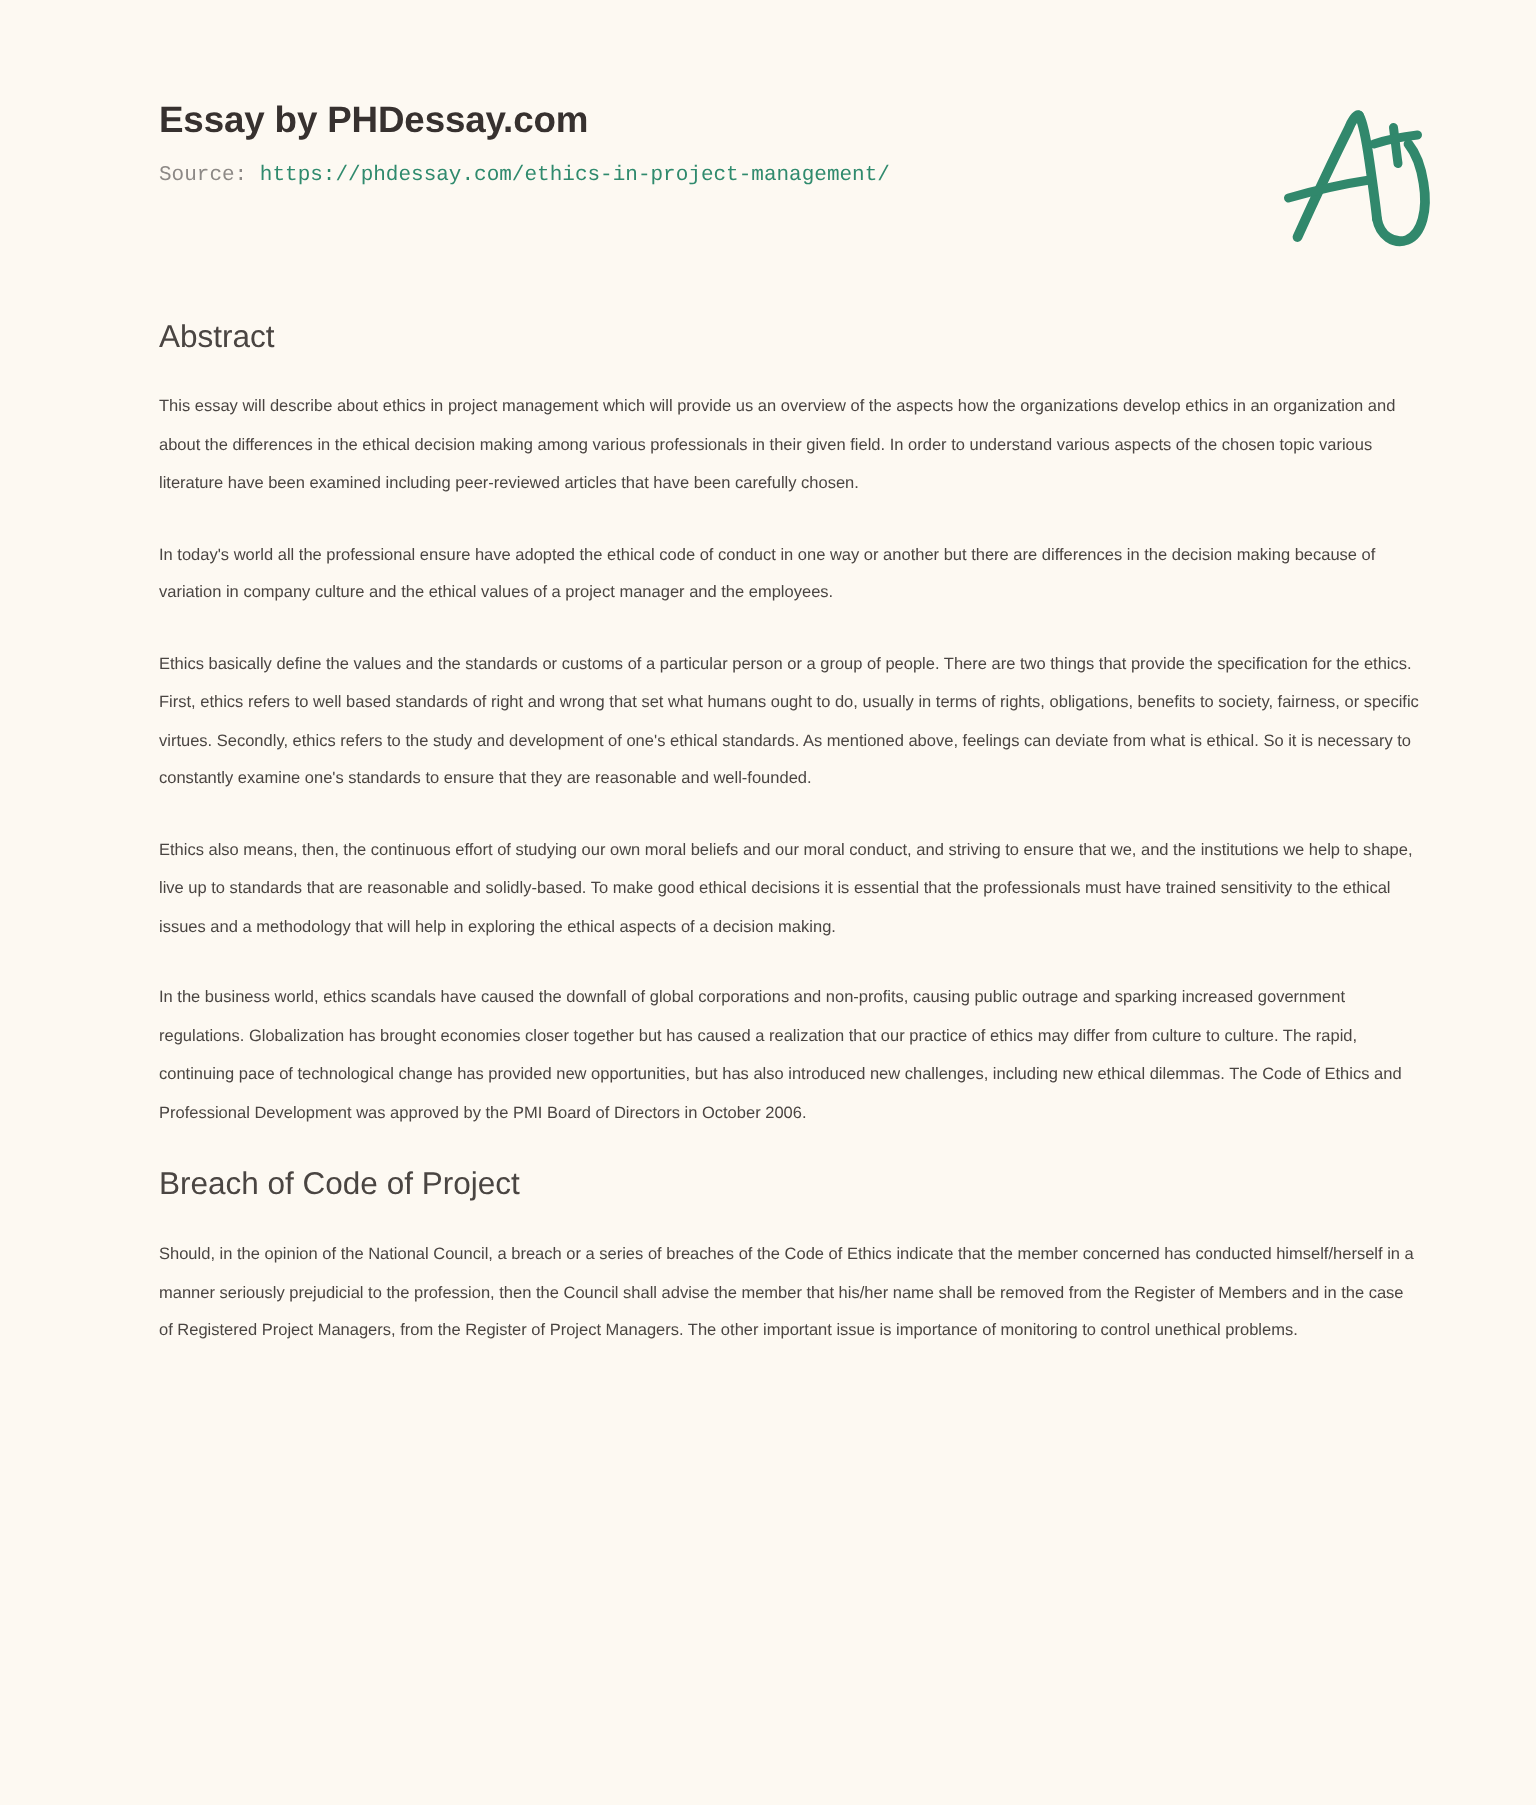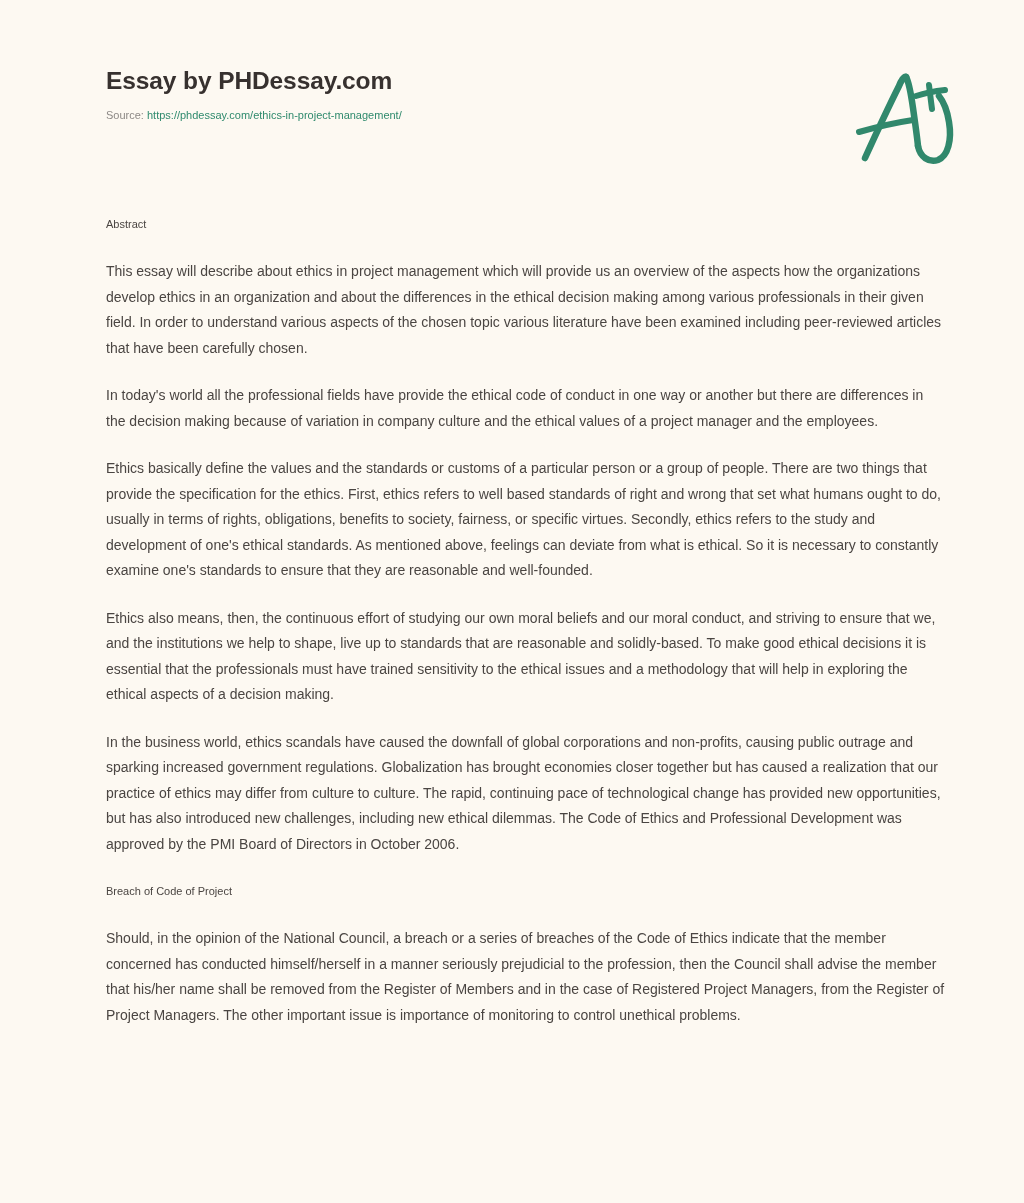--- a/index.html
+++ b/index.html
@@ -37,24 +37,25 @@
     font-weight: bold;
     color: #37312f;
     letter-spacing: -0.1px;
     line-height: 1.2;
     margin: 0;
     padding: 0;
   }
 
   .source-line {
     margin-top: 12px;
-    font-size: 11px;
+    font-size: 14px;
     line-height: 1.5;
     color: #8d8986;
     white-space: nowrap;
+    font-family: Liberation Mono, monospace;
   }
   .source-label {
     color: #8d8986;
   }
   .source-url {
     color: #2f8a6d;
     text-decoration: none;
   }
 
   
@@ -82,29 +83,29 @@
   .doc-title {
     font-size: 30px;
     font-weight: 600;
     color: #17161a;
     letter-spacing: -0.2px;
     line-height: 1.25;
     margin: 0 0 34px 0;
   }
 
   .section-heading {
-    font-size: 11px;
+    font-size: 21px;
     font-weight: 400;
     color: #4a4542;
     line-height: 25px;
     margin: 0 0 22px 0;
   }
 
   p.para {
-    font-size: 14px;
+    font-size: 11px;
     font-weight: 400;
     color: #4a4542;
     line-height: 25.5px;
     margin: 0 0 22px 0;
     text-align: left;
   }
 </style>
 </head>
 <body>
 
@@ -136,21 +137,21 @@
       </g>
     </svg>
   </div>
 
   <div class="doc">
 
     <div class="section-heading">Abstract</div>
 
     <p class="para">This essay will describe about ethics in project management which will provide us an overview of the aspects how the organizations develop ethics in an organization and about the differences in the ethical decision making among various professionals in their given field. In order to understand various aspects of the chosen topic various literature have been examined including peer-reviewed articles that have been carefully chosen.</p>
 
-    <p class="para">In today's world all the professional fields have provide the ethical code of conduct in one way or another but there are differences in the decision making because of variation in company culture and the ethical values of a project manager and the employees.</p>
+    <p class="para">In today's world all the professional ensure have adopted the ethical code of conduct in one way or another but there are differences in the decision making because of variation in company culture and the ethical values of a project manager and the employees.</p>
 
 
     <p class="para">Ethics basically define the values and the standards or customs of a particular person or a group of people. There are two things that provide the specification for the ethics. First, ethics refers to well based standards of right and wrong that set what humans ought to do, usually in terms of rights, obligations, benefits to society, fairness, or specific virtues. Secondly, ethics refers to the study and development of one's ethical standards. As mentioned above, feelings can deviate from what is ethical. So it is necessary to constantly examine one's standards to ensure that they are reasonable and well-founded.</p>
 
     <p class="para">Ethics also means, then, the continuous effort of studying our own moral beliefs and our moral conduct, and striving to ensure that we, and the institutions we help to shape, live up to standards that are reasonable and solidly-based. To make good ethical decisions it is essential that the professionals must have trained sensitivity to the ethical issues and a methodology that will help in exploring the ethical aspects of a decision making.</p>
 
     <p class="para">In the business world, ethics scandals have caused the downfall of global corporations and non-profits, causing public outrage and sparking increased government regulations. Globalization has brought economies closer together but has caused a realization that our practice of ethics may differ from culture to culture. The rapid, continuing pace of technological change has provided new opportunities, but has also introduced new challenges, including new ethical dilemmas. The Code of Ethics and Professional Development was approved by the PMI Board of Directors in October 2006.</p>
 
     <div class="section-heading">Breach of Code of Project</div>
 

